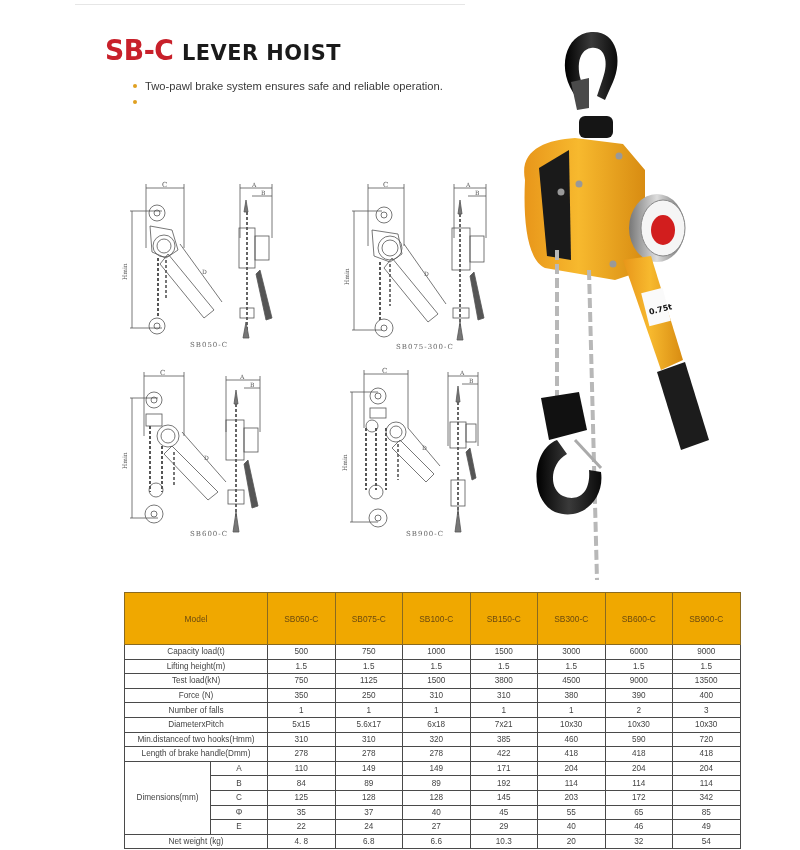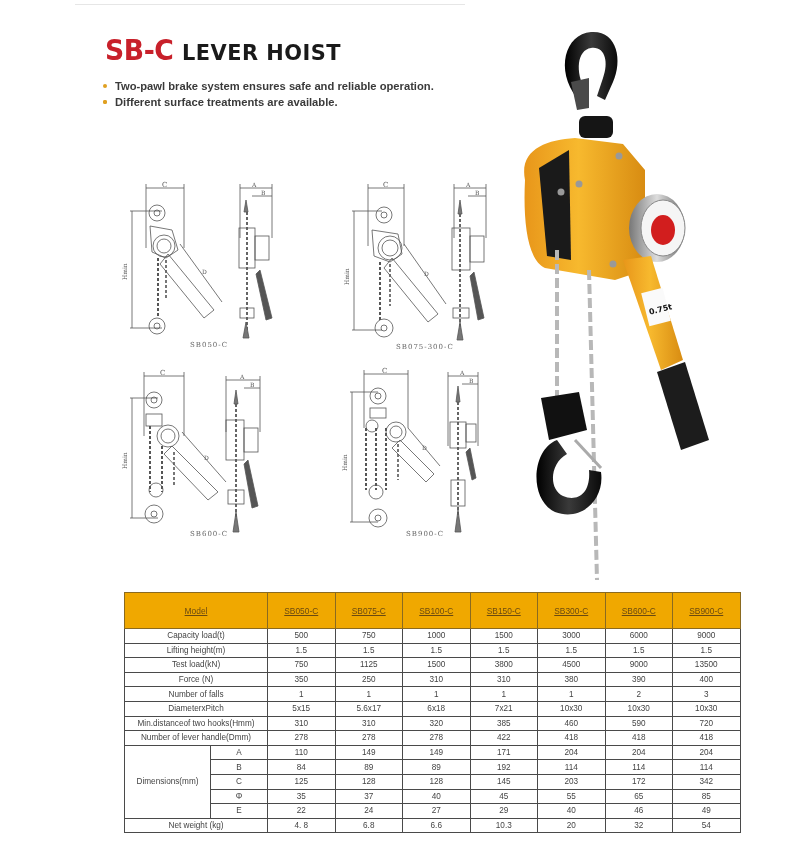--- a/index.html
+++ b/index.html
@@ -7,55 +7,54 @@
   body { position: relative; font-family: "Liberation Sans", sans-serif; color: #333; }
 
   .topline { position: absolute; left: 75px; top: 4px; width: 390px; height: 1px; background: #e6e6e6; }
 
   
   .title { position: absolute; left: 105px; top: 36px; white-space: nowrap; line-height: 1; }
   .title .code { font-family: "DejaVu Sans", sans-serif; font-weight: bold; font-size: 29px; color: #c8202a; letter-spacing: -0.5px; transform: scaleX(0.92); display: inline-block; transform-origin: left; }
   .title .name { font-family: "DejaVu Sans", sans-serif; font-weight: bold; font-size: 22px; color: #1a1a1a; margin-left: -2px; display: inline-block; transform: scaleX(0.95); transform-origin: left; letter-spacing: 0.5px; }
 
   
-  .bullets { position: absolute; left: 102px; top: 78px; width: 400px; list-style: none; font-weight: bold; }
+  .bullets { position: absolute; left: 132px; top: 78px; width: 400px; list-style: none; }
   .bullets li { position: relative; padding-left: 13px; font-size: 11.2px; line-height: 16.3px; color: #3a3a3a; }
   .bullets li .dot { position: absolute; left: 1px; top: 6px; width: 4px; height: 4px; border-radius: 50%; background: #e0a020; }
 
   
   .diagram { position: absolute; }
   .diagram svg { position: absolute; left: 0; top: 0; }
   .diagram .caption { position: absolute; font-family: "DejaVu Serif", serif; font-size: 7px; color: #666; letter-spacing: 1px; white-space: nowrap; }
 
   
   .photo { position: absolute; left: 505px; top: 20px; width: 235px; height: 570px; }
 
   
   .spec { position: absolute; left: 124px; top: 592px; border-collapse: collapse; table-layout: fixed; width: 616px; font-size: 8.2px; color: #444; }
   .spec td, .spec th { border: 1px solid #4a4a4a; text-align: center; vertical-align: middle; height: 14.6px; padding: 0 2px; white-space: nowrap; overflow: hidden; font-weight: normal; }
-  .spec thead th { background: #f0a800; color: #6b4a10; height: 36px; font-size: 8.4px; border-color: #8a6a20; text-decoration: underline; }
+  .spec thead th { background: #f0a800; color: #6b4a10; height: 52px; font-size: 8.4px; border-color: #8a6a20; }
   .spec tbody td { background: #fff; }
   .spec .c-sub1 { width: 86px; }
   .spec .c-sub2 { width: 57px; }
   .spec .c-data { width: 67.5px; }
 </style>
 </head>
 <body>
 
 <div class="topline"></div>
 
 <div class="title">
   <span class="code">SB-C</span>
   <span class="name">LEVER HOIST</span>
 </div>
 
 <ul class="bullets">
   <li><span class="dot"></span><span>Two-pawl brake system ensures safe and reliable operation.</span></li>
   <li><span class="dot"></span></li>
-  <li><span class="dot"></span><span>Different surface treatments are available.</span></li>
 </ul>
 
 <div class="diagram" style="left:122px;top:178px;width:175px;height:175px;">
   <svg width="175" height="175" viewBox="0 0 175 175" fill="none" stroke="#555" stroke-width="0.8">
 
     <line x1="24" y1="6" x2="24" y2="70"></line>
       <line x1="62" y1="6" x2="62" y2="70"></line>
       <line x1="24" y1="10" x2="62" y2="10"></line>
     <text x="40" y="9" font-size="7" fill="#555" stroke="none" font-family="DejaVu Serif">C</text>
 
@@ -361,21 +360,21 @@
       <td colspan="2">Min.distanceof two hooks(Hmm)</td>
       <td>310</td>
       <td>310</td>
       <td>320</td>
       <td>385</td>
       <td>460</td>
       <td>590</td>
       <td>720</td>
     </tr>
     <tr>
-      <td colspan="2">Number of lever handle(Dmm)</td>
+      <td colspan="2">Length of brake handle(Dmm)</td>
       <td>278</td>
       <td>278</td>
       <td>278</td>
       <td>422</td>
       <td>418</td>
       <td>418</td>
       <td>418</td>
     </tr>
 
     <tr>

